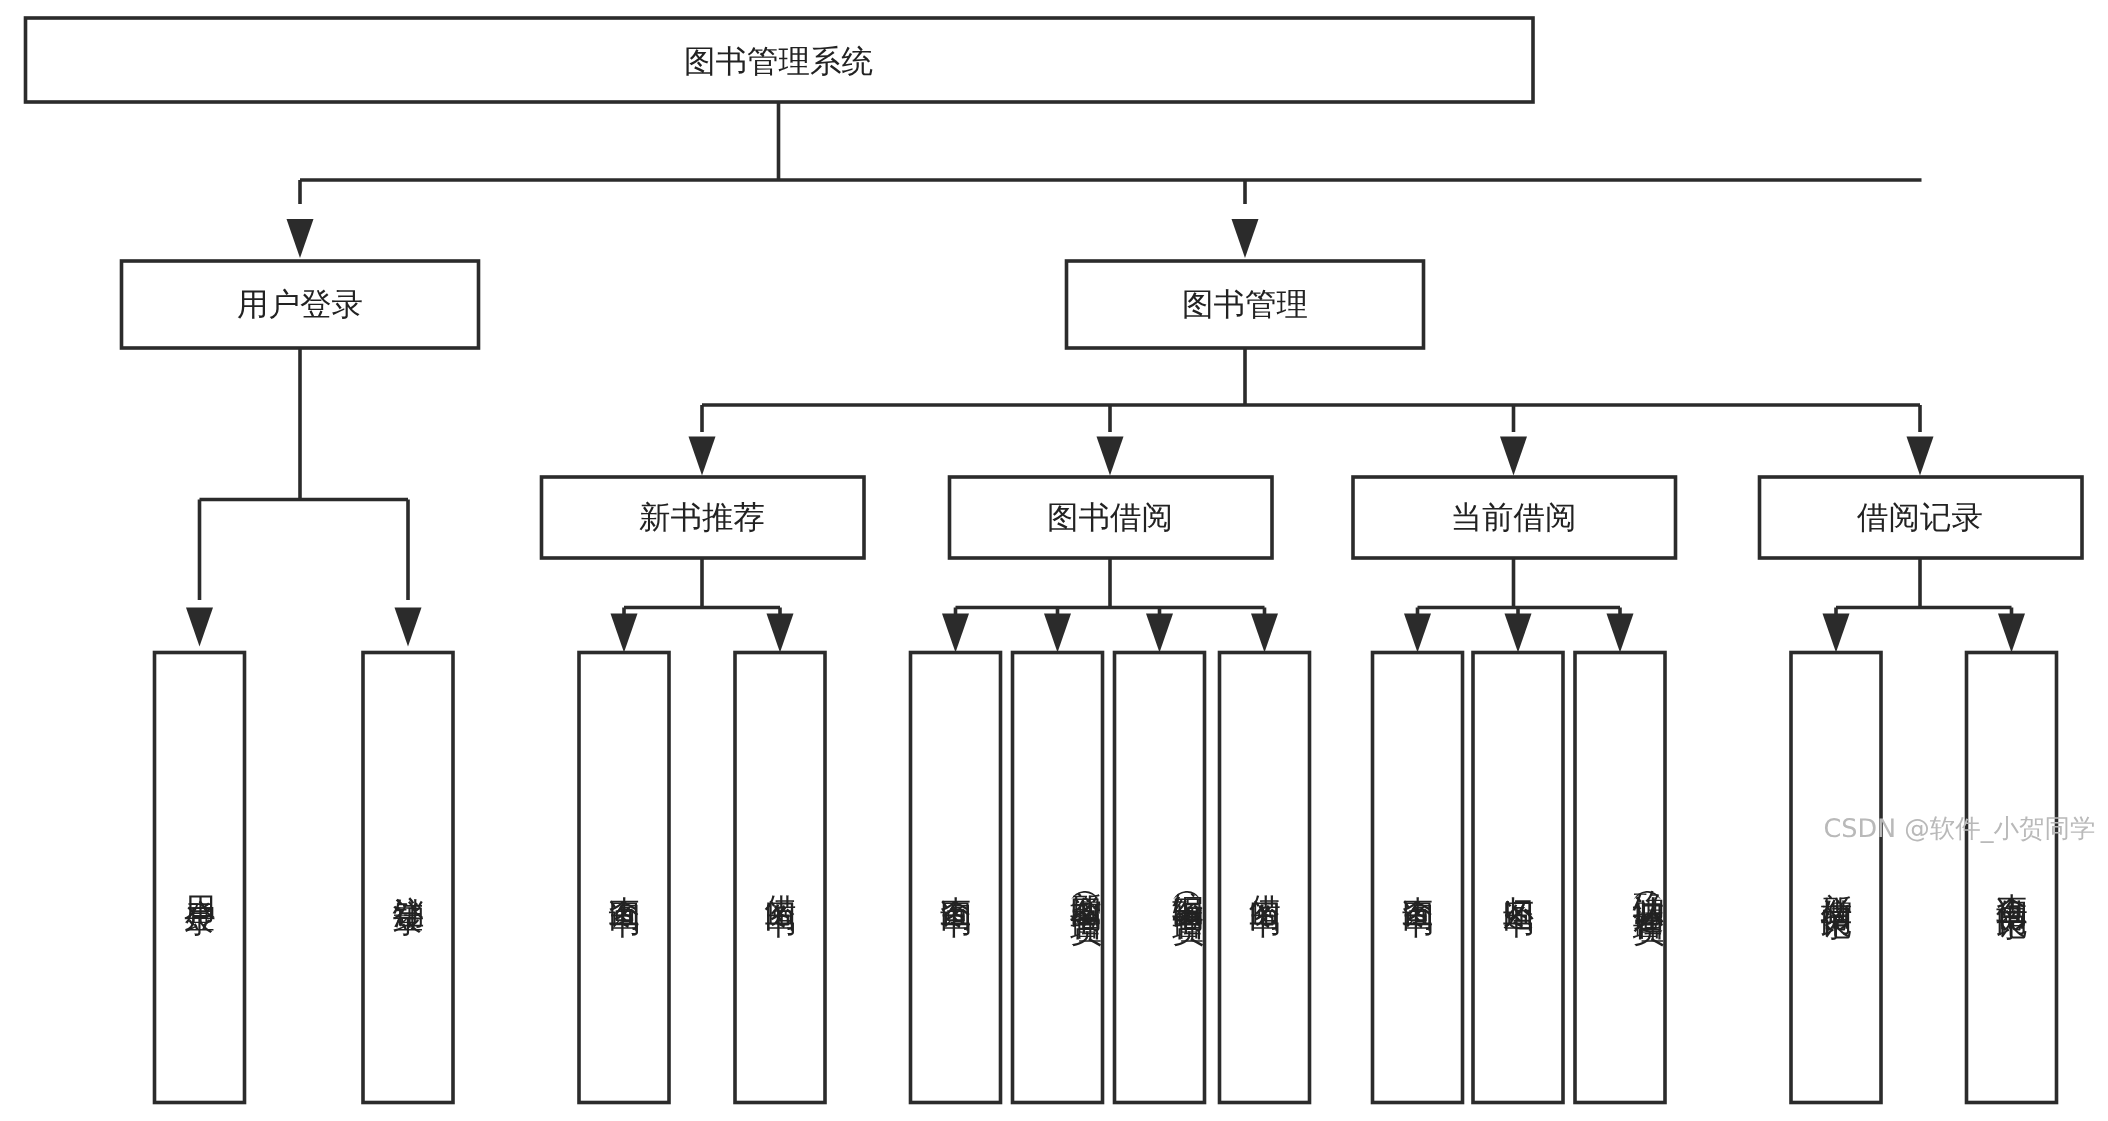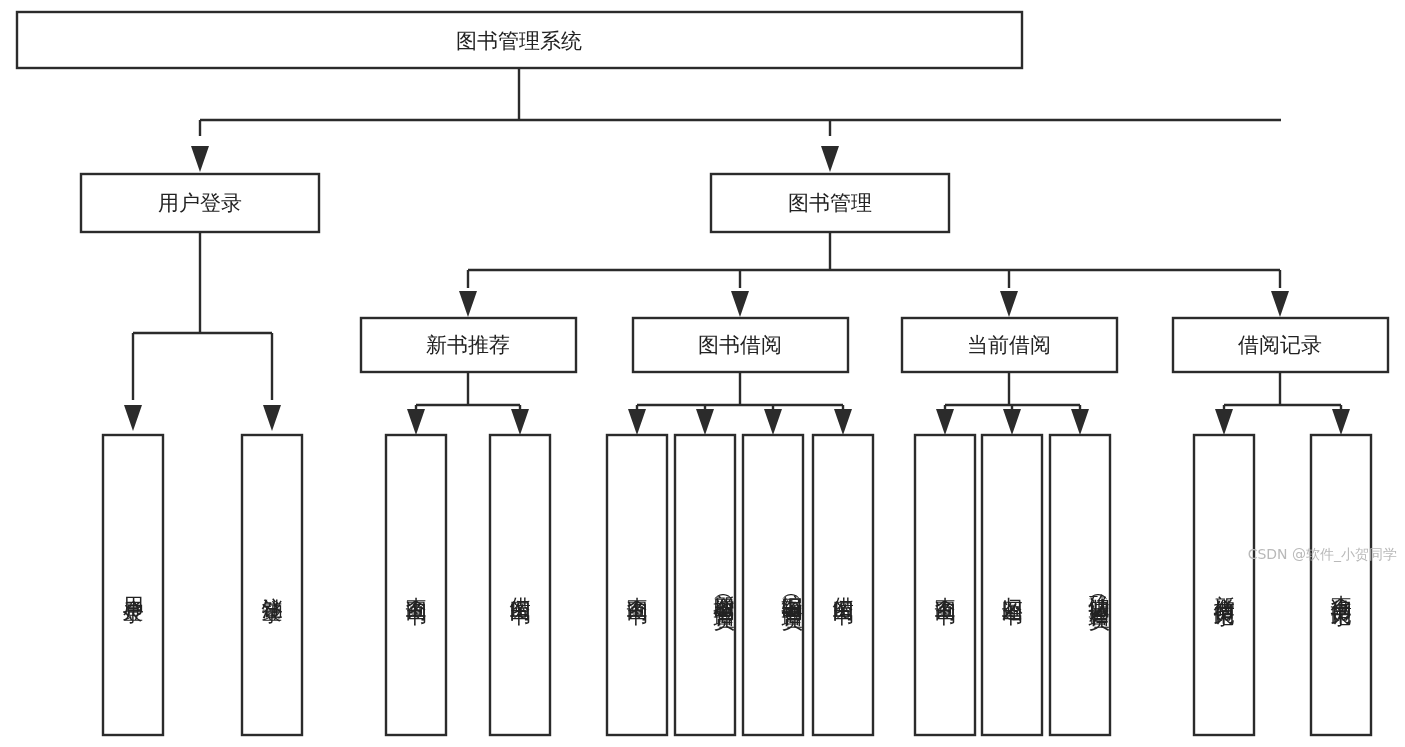--- a/index.html
+++ b/index.html
@@ -70,21 +70,21 @@
     left: 0;
     top: 0;
     width: 1405px;
     height: 747px;
   }
   .watermark {
     position: absolute;
     right: 8px;
     bottom: 4px;
     font-family: "DejaVu Sans", "Liberation Sans", sans-serif;
-    font-size: 14px;
+    font-size: 17px;
     color: #b9b9b9;
     white-space: nowrap;
   }
 </style>
 </head>
 <body>
 
 <div id="diagram-root">
 
   <svg class="diagram-canvas" viewBox="0 0 1405 747" xmlns="http://www.w3.org/2000/svg">

